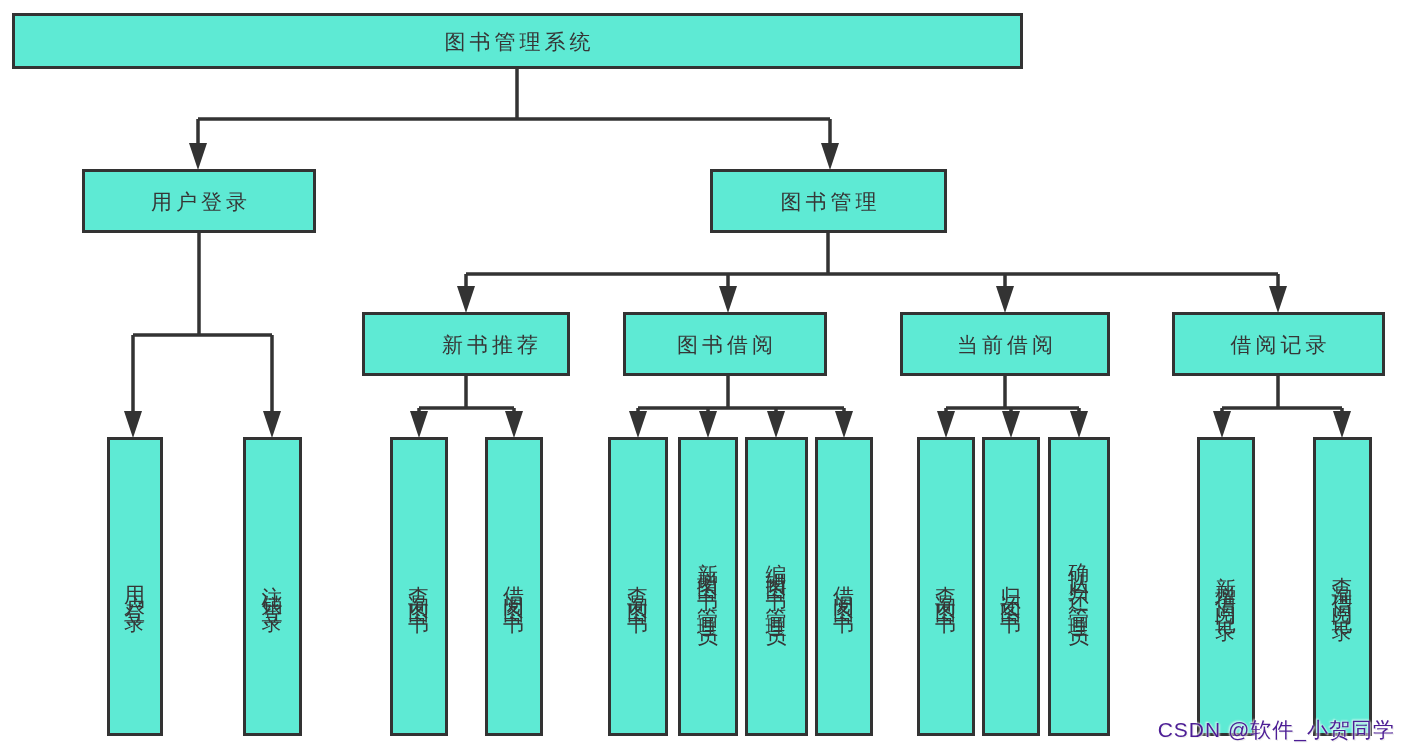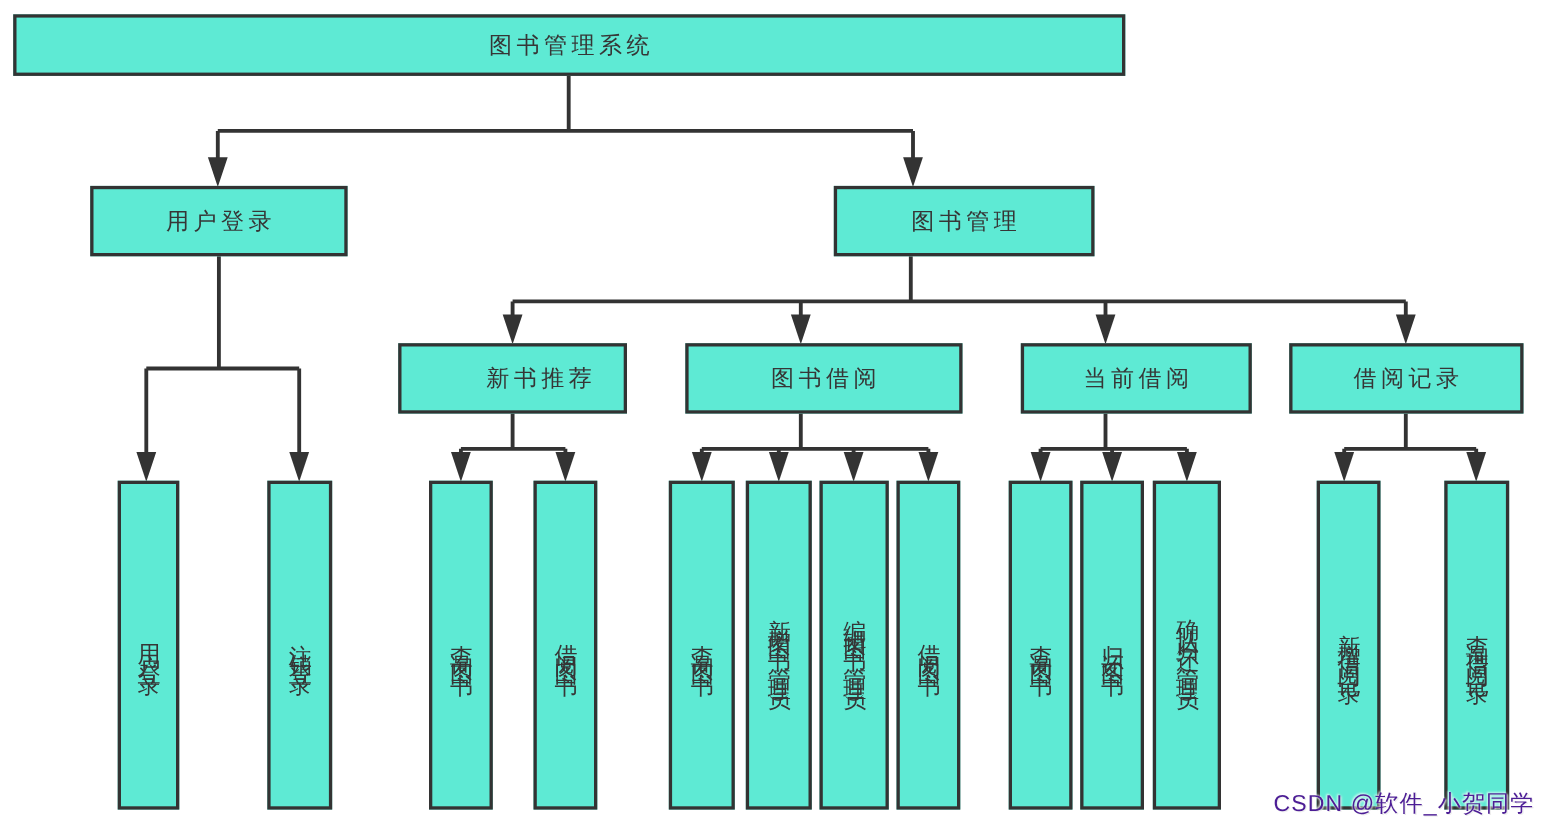--- a/index.html
+++ b/index.html
@@ -58,25 +58,25 @@
       <polygon points="1002,411 1020,411 1011,438"></polygon>
       <polygon points="1070,411 1088,411 1079,438"></polygon>
       <polygon points="1213,411 1231,411 1222,438"></polygon>
       <polygon points="1333,411 1351,411 1342,438"></polygon>
     </g>
   </svg>
 
   <div class="node hnode" style="left:12px;top:13px;width:1011px;height:56px;">图书管理系统</div>
 
   <div class="node hnode" style="left:82px;top:169px;width:234px;height:64px;">用户登录</div>
-  <div class="node hnode" style="left:710px;top:169px;width:237px;height:64px;margin-left:48px;">图书管理</div>
+  <div class="node hnode" style="left:710px;top:169px;width:237px;height:64px;">图书管理</div>
 
   <div class="node hnode" style="left:362px;top:312px;width:208px;height:64px;padding-left:48px;">新书推荐</div>
-  <div class="node hnode" style="left:623px;top:312px;width:252px;height:64px;">图书借阅</div>
-  <div class="node hnode" style="left:900px;top:312px;width:210px;height:64px;margin-left:28px;">当前借阅</div>
+  <div class="node hnode" style="left:623px;top:312px;width:204px;height:64px;">图书借阅</div>
+  <div class="node hnode" style="left:900px;top:312px;width:210px;height:64px;">当前借阅</div>
   <div class="node hnode" style="left:1172px;top:312px;width:213px;height:64px;">借阅记录</div>
 
   <div class="node vnode" style="left:107px;top:437px;width:56px;height:299px;">
     <span>用户登录</span>
   </div>
   <div class="node vnode" style="left:243px;top:437px;width:59px;height:299px;">
     <span>注销登录</span>
   </div>
 
   <div class="node vnode" style="left:390px;top:437px;width:58px;height:299px;">

